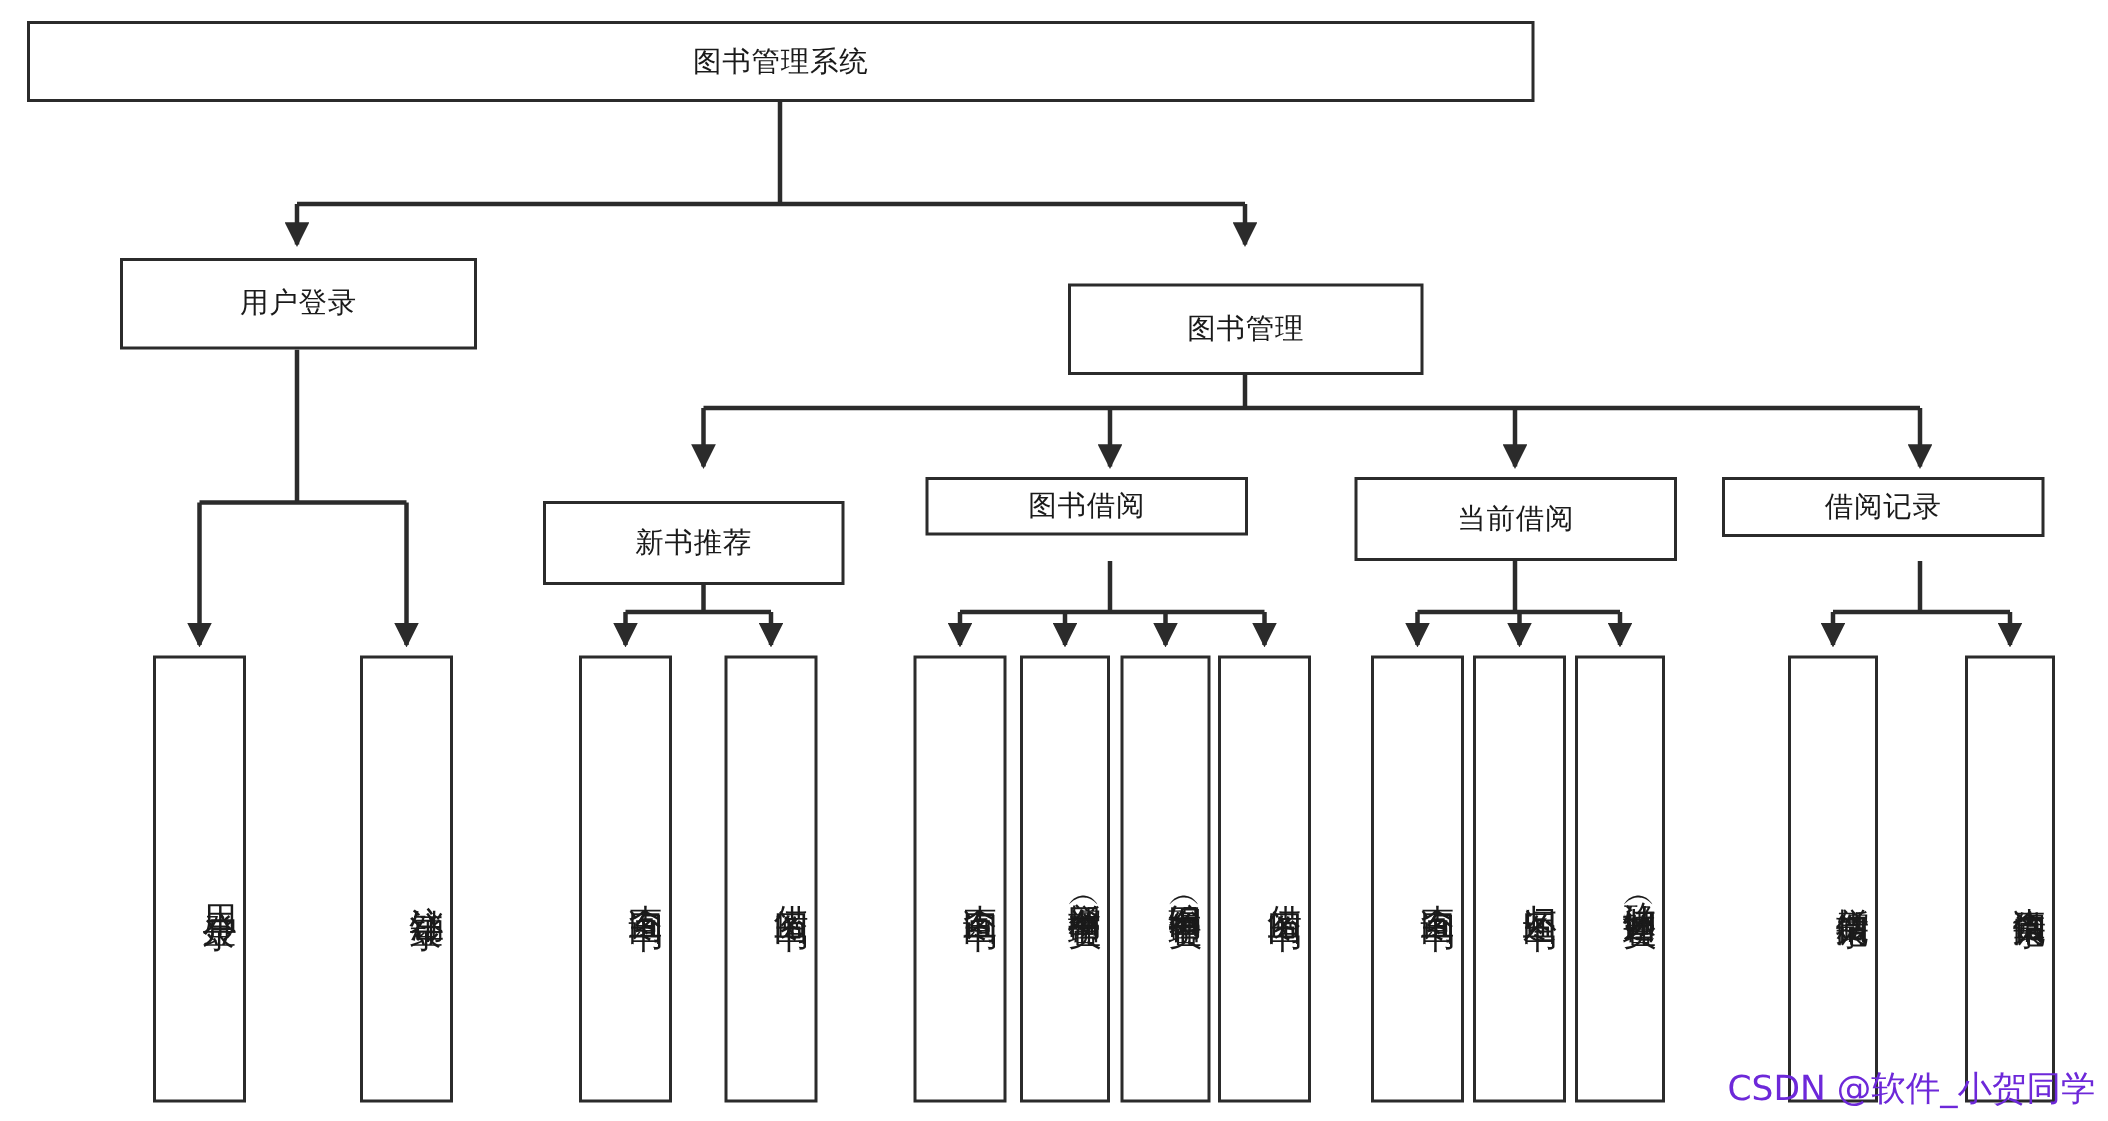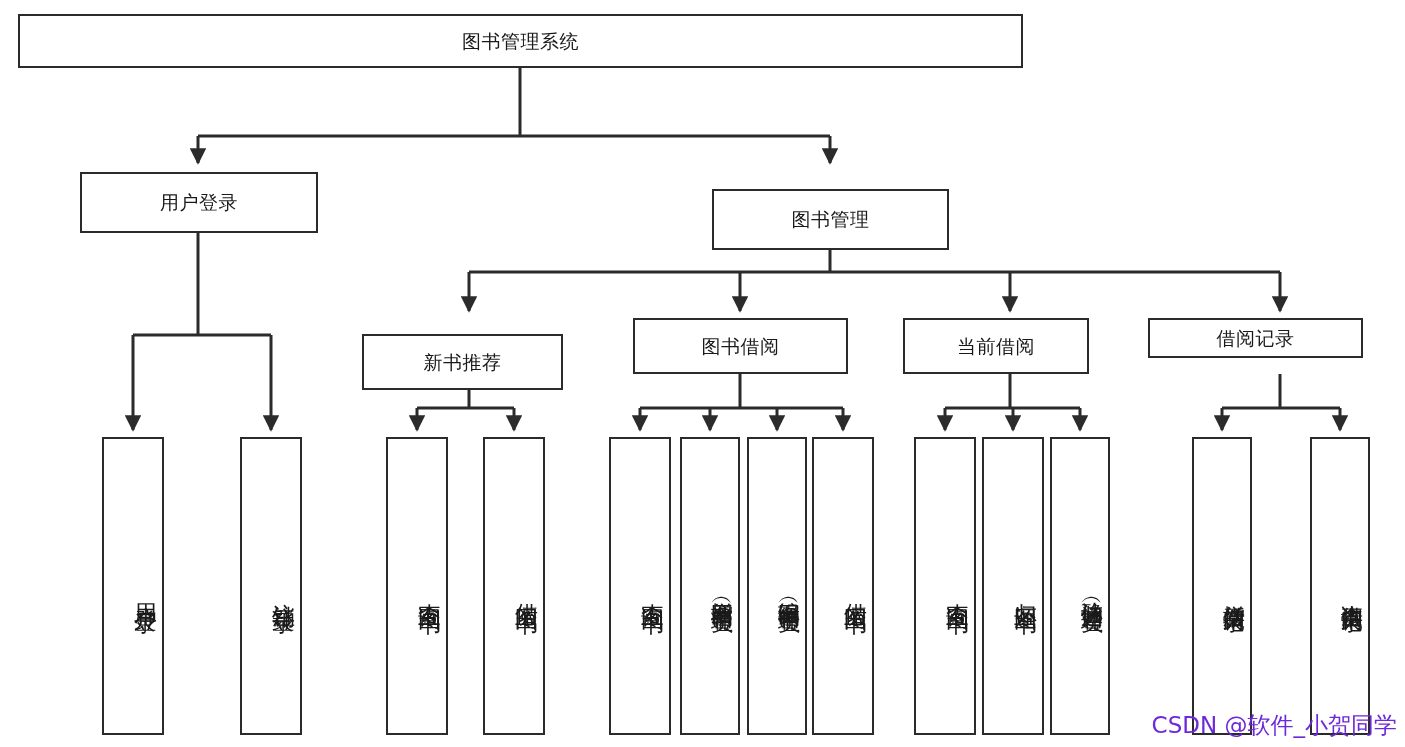--- a/index.html
+++ b/index.html
@@ -128,24 +128,24 @@
   <div class="node node-h" style="left:80px; top:172px; width:238px; height:61px;">
     <span>用户登录</span>
   </div>
   <div class="node node-h" style="left:712px; top:189px; width:237px; height:61px;">
     <span>图书管理</span>
   </div>
 
   <div class="node node-h" style="left:362px; top:318px; width:201px; height:56px;margin-top:16px;">
     <span>新书推荐</span>
   </div>
-  <div class="node node-h" style="left:633px; top:318px; width:215px; height:56px;">
+  <div class="node node-h" style="left:617px; top:318px; width:215px; height:39px;">
     <span>图书借阅</span>
   </div>
-  <div class="node node-h" style="left:903px; top:318px; width:186px; height:56px;">
+  <div class="node node-h" style="left:903px; top:318px; width:215px; height:56px;">
     <span>当前借阅</span>
   </div>
   <div class="node node-h" style="left:1148px; top:318px; width:215px; height:40px;">
     <span>借阅记录</span>
   </div>
 
   <div class="node node-v" style="left:102px; top:437px; width:62px; height:298px;">
     <span>用户登录</span>
   </div>
   <div class="node node-v" style="left:240px; top:437px; width:62px; height:298px;">

